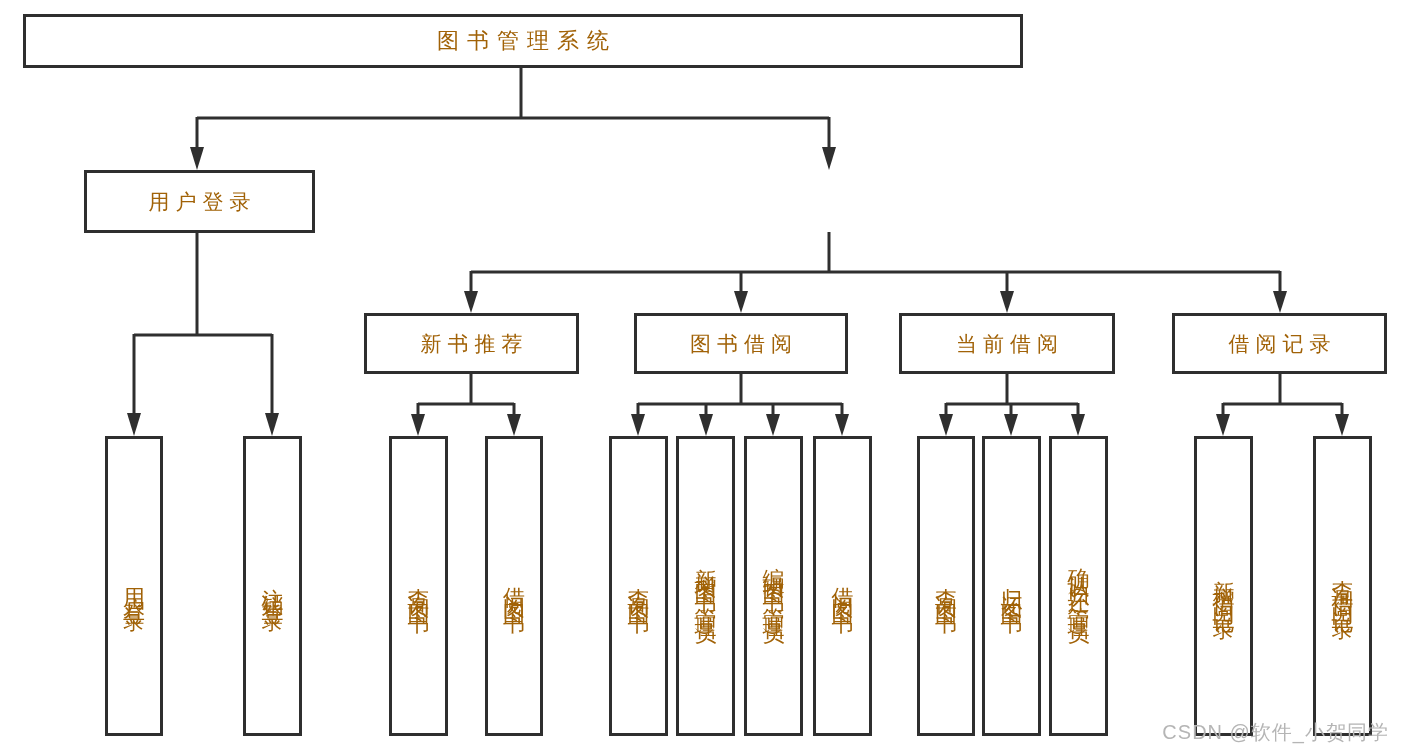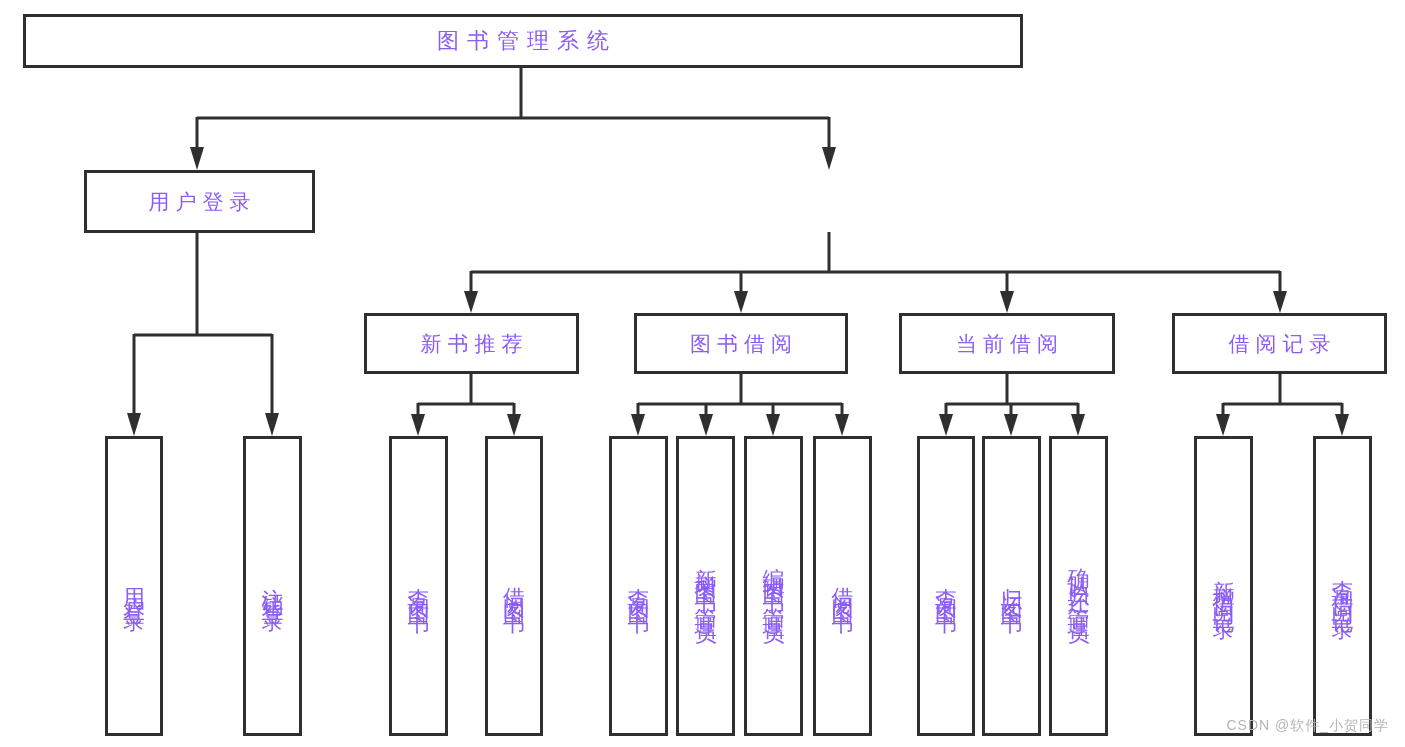--- a/index.html
+++ b/index.html
@@ -22,21 +22,21 @@
     height: 747px;
   }
   .box {
     position: absolute;
     box-sizing: border-box;
     border: 3px solid #2f2f2f;
     background: #ffffff;
     display: flex;
     align-items: center;
     justify-content: center;
-    color: #8b5cf6;
+    color: #a16207;
     text-align: center;
     z-index: 2;
   }
   .hlabel {
     font-size: 21px;
     letter-spacing: 6px;
     text-indent: 6px;
     white-space: nowrap;
   }
   .root-box .hlabel {
@@ -48,22 +48,22 @@
     writing-mode: vertical-rl;
     text-orientation: mixed;
     font-size: 22px;
     letter-spacing: 8px;
     line-height: 1;
     white-space: nowrap;
   }
   #watermark {
     position: absolute;
     right: 16px;
-    bottom: 12px;
-    font-size: 14px;
+    bottom: 1px;
+    font-size: 20px;
     color: #b5b5b5;
     letter-spacing: 1px;
     z-index: 3;
     white-space: nowrap;
   }
 </style>
 </head>
 <body>
 
 <div id="canvas">

